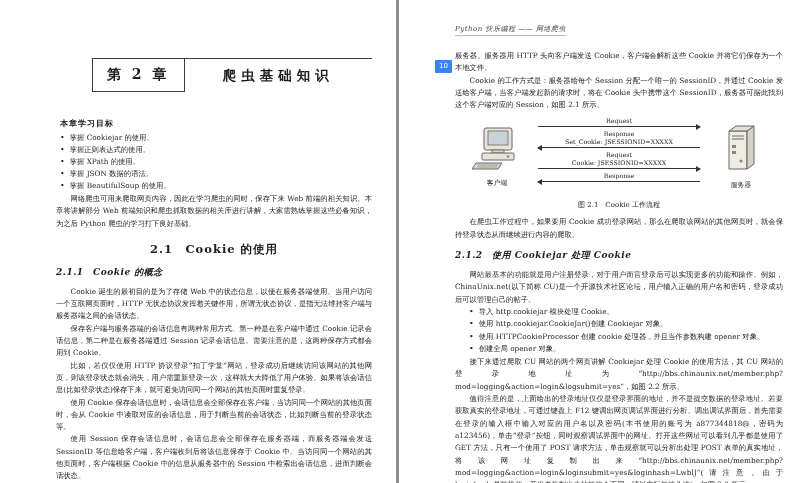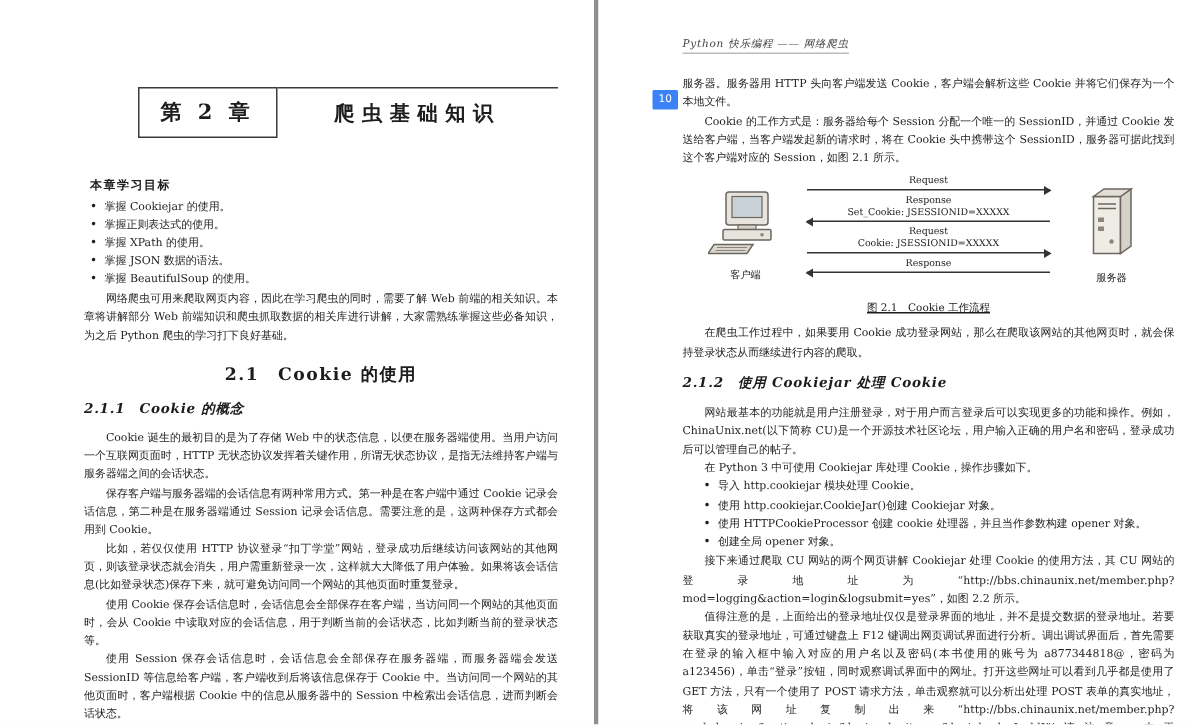--- a/index.html
+++ b/index.html
@@ -75,21 +75,21 @@
   }
   .arrow-line { position: relative; height: 1px; background: #333; margin: 1px 8px 3px; }
   .arrow-line.right::after {
     content: ""; position: absolute; right: -1px; top: -2.5px;
     border-left: 5px solid #333; border-top: 3px solid transparent; border-bottom: 3px solid transparent;
   }
   .arrow-line.left::before {
     content: ""; position: absolute; left: -1px; top: -2.5px;
     border-right: 5px solid #333; border-top: 3px solid transparent; border-bottom: 3px solid transparent;
   }
-  .fig-caption { text-align: center; font-size: 7px; margin: 3px 0 6px; text-decoration: underline; }
+  .fig-caption { text-align: center; font-size: 7px; margin: 3px 0 6px; }
 
   
   .step-list { list-style: none; margin: 0 0 1px 14px; }
   .step-list li { font-size: 7.3px; line-height: 12.3px; display: flex; align-items: baseline; }
   .step-list .bullet { margin-right: 5px; font-size: 8px; }
 </style>
 </head>
 <body>
 
 <div class="spread">
@@ -119,21 +119,21 @@
             <span class="bullet">•</span>
             <span>掌握 JSON 数据的语法。</span>
           </li>
         <li>
             <span class="bullet">•</span>
             <span>掌握 BeautifulSoup 的使用。</span>
           </li>
       </ul>
     </div>
 
-    <p class="body indent">网络爬虫可用来爬取网页内容，因此在学习爬虫的同时，需要了解 Web 前端的相关知识。本章将讲解部分 Web 前端知识和爬虫抓取数据的相关库进行讲解，大家需熟练掌握这些必备知识，为之后 Python 爬虫的学习打下良好基础。</p>
+    <p class="body indent">网络爬虫可用来爬取网页内容，因此在学习爬虫的同时，保存下来 Web 前端的相关知识。本章将讲解部分 Web 前端知识和爬虫抓取数据的相关库进行讲解，大家需熟练掌握这些必备知识，为之后 Python 爬虫的学习打下良好基础。</p>
 
     <h2 class="section">2.1　Cookie 的使用</h2>
     <h3 class="subsection">2.1.1　Cookie 的概念</h3>
 
     <p class="body indent">Cookie 诞生的最初目的是为了存储 Web 中的状态信息，以便在服务器端使用。当用户访问一个互联网页面时，HTTP 无状态协议发挥着关键作用，所谓无状态协议，是指无法维持客户端与服务器端之间的会话状态。</p>
     <p class="body indent">保存客户端与服务器端的会话信息有两种常用方式。第一种是在客户端中通过 Cookie 记录会话信息，第二种是在服务器端通过 Session 记录会话信息。需要注意的是，这两种保存方式都会用到 Cookie。</p>
     <p class="body indent">比如，若仅仅使用 HTTP 协议登录“扣丁学堂”网站，登录成功后继续访问该网站的其他网页，则该登录状态就会消失，用户需重新登录一次，这样就大大降低了用户体验。如果将该会话信息(比如登录状态)保存下来，就可避免访问同一个网站的其他页面时重复登录。</p>
     <p class="body indent">使用 Cookie 保存会话信息时，会话信息会全部保存在客户端，当访问同一个网站的其他页面时，会从 Cookie 中读取对应的会话信息，用于判断当前的会话状态，比如判断当前的登录状态等。</p>
     <p class="body indent">使用 Session 保存会话信息时，会话信息会全部保存在服务器端，而服务器端会发送 SessionID 等信息给客户端，客户端收到后将该信息保存于 Cookie 中。当访问同一个网站的其他页面时，客户端根据 Cookie 中的信息从服务器中的 Session 中检索出会话信息，进而判断会话状态。</p>
     <p class="body indent">Cookie 的本质是服务器在客户端上存储的小段文本，它会随着每一个请求发送至同一</p>
@@ -199,21 +199,20 @@
         </div>
       </div>
       <figcaption class="fig-caption">图 2.1　Cookie 工作流程</figcaption>
     </figure>
 
     <p class="body indent">在爬虫工作过程中，如果要用 Cookie 成功登录网站，那么在爬取该网站的其他网页时，就会保持登录状态从而继续进行内容的爬取。</p>
 
     <h3 class="subsection">2.1.2　使用 Cookiejar 处理 Cookie</h3>
 
     <p class="body indent">网站最基本的功能就是用户注册登录，对于用户而言登录后可以实现更多的功能和操作。例如，ChinaUnix.net(以下简称 CU)是一个开源技术社区论坛，用户输入正确的用户名和密码，登录成功后可以管理自己的帖子。</p>
-    <p class="body indent">在 Python 3 中可使用 Cookiejar 库处理 Cookie，操作步骤如下。</p>
 
     <ul class="step-list">
       <li>
           <span class="bullet">•</span>
           <span>导入 http.cookiejar 模块处理 Cookie。</span>
         </li>
       <li>
           <span class="bullet">•</span>
           <span>使用 http.cookiejar.CookieJar()创建 Cookiejar 对象。</span>
         </li>

